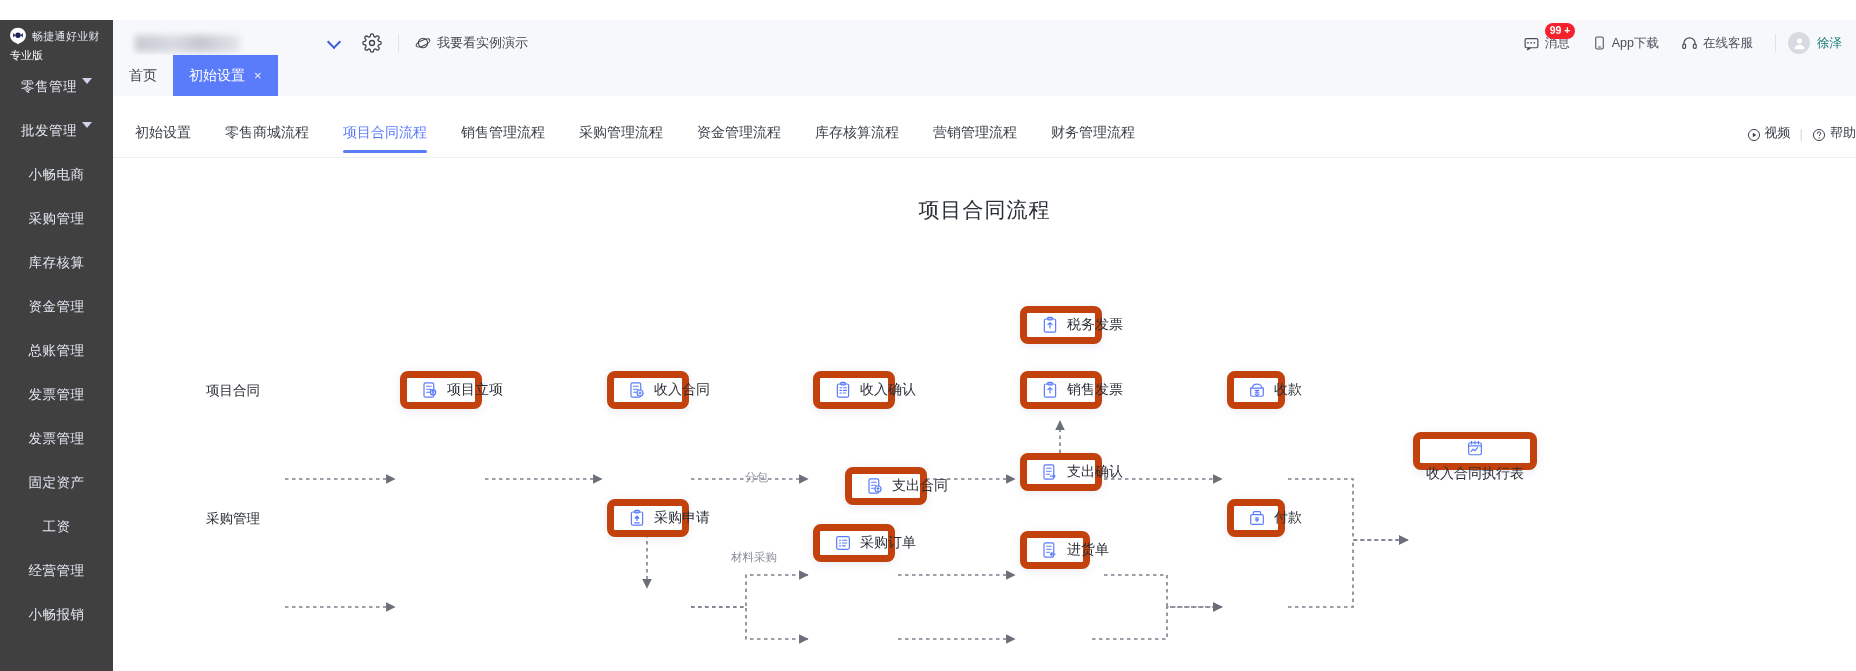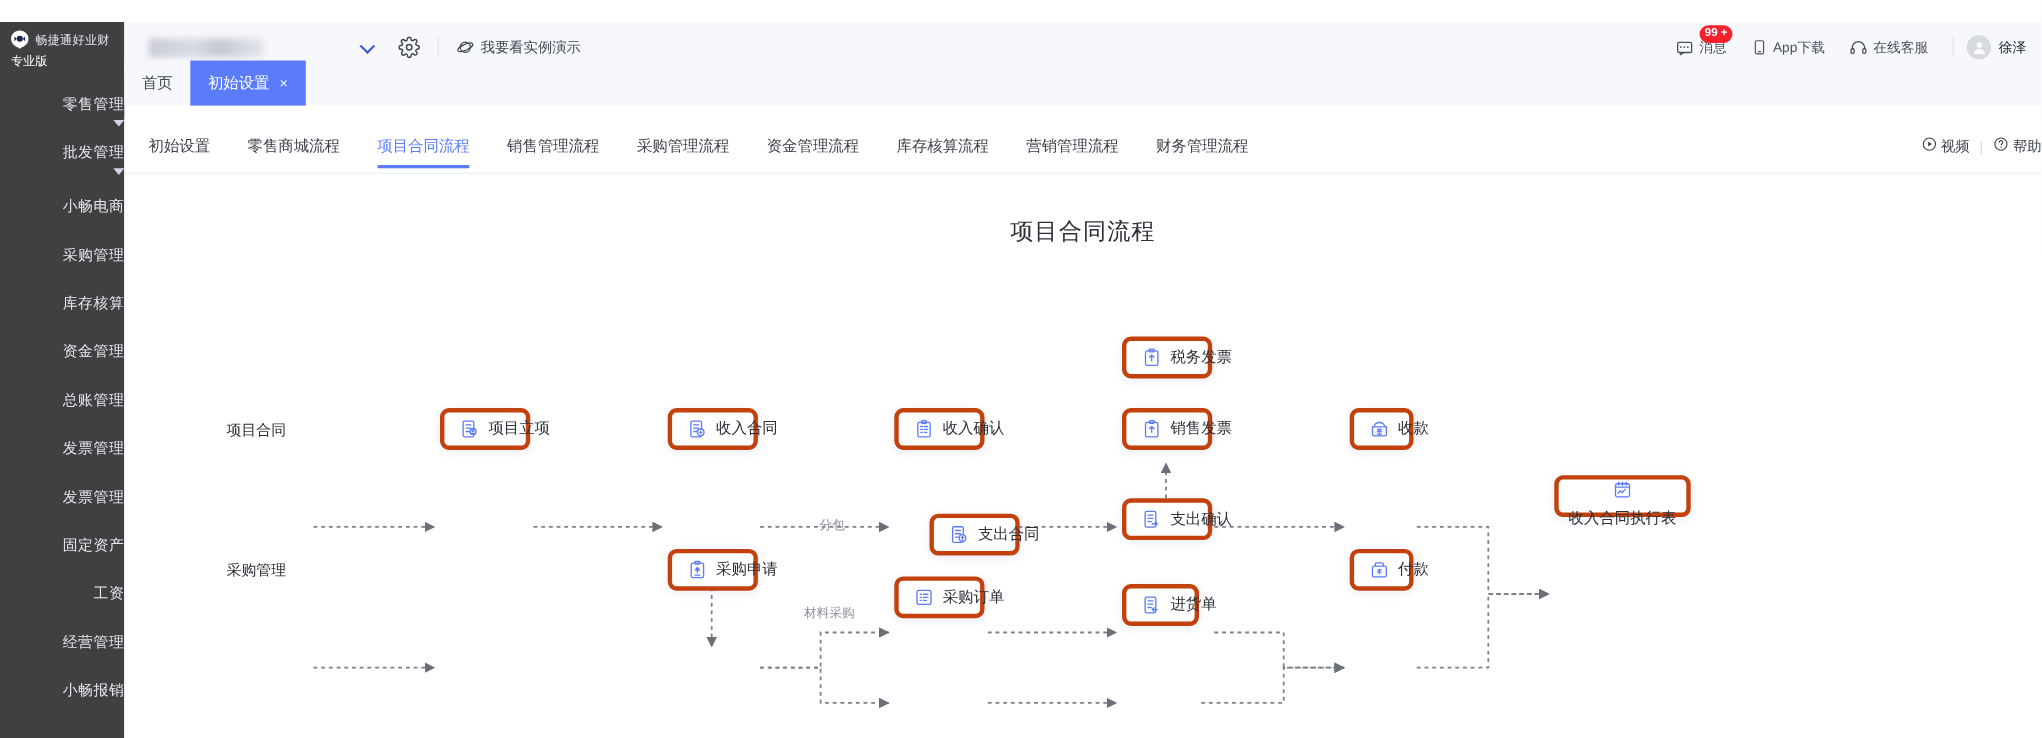--- a/index.html
+++ b/index.html
@@ -22,24 +22,23 @@
   .brand-row { display: flex; align-items: center; gap: 4px; }
   .brand-logo { width: 20px; height: 20px; flex: 0 0 20px; }
   .brand-name {
     font-size: 11px; color: #dfe3f0; white-space: nowrap; letter-spacing: .3px;
   }
   .brand-sub {
     font-size: 11px; color: #ffffff; margin-top: 2px; padding-left: 2px; font-weight: 400;
   }
   .nav { margin-top: 6px; }
   .nav-item {
-    height: 44px; display: flex; align-items: flex-end; justify-content: center;
+    height: 44px; display: flex; align-items: flex-start; justify-content: center;
     gap: 5px; font-size: 13.5px; color: #e4e7f2; cursor: pointer;
     letter-spacing: .5px;
-    flex-direction: column;
   }
   .caret {
     width: 0; height: 0; border-left: 5px solid transparent;
     border-right: 5px solid transparent; border-top: 6px solid #cfd4e6;
   }
 
   
   .topbar {
     position: absolute; left: 113px; top: 20px; right: 0; height: 47px;
     background: #f7f8fc; display: flex; align-items: center;
@@ -75,21 +74,21 @@
   }
   .badge {
     position: absolute; left: 22px; top: -12px; background: #f5222d; color: #fff;
     font-size: 10.5px; line-height: 15px; height: 16px; padding: 0 5px;
     border-radius: 9px; font-weight: 700; white-space: nowrap;
   }
   .avatar {
     width: 22px; height: 22px; border-radius: 50%; background: #d8dae2;
     display: flex; align-items: center; justify-content: center; margin-right: 7px;
   }
-  .user-name { font-size: 12.5px; color: #0f172a; }
+  .user-name { font-size: 12.5px; color: #0f766e; }
 
   
   .pagetabs {
     position: absolute; left: 113px; top: 55px; right: 0; height: 41px;
     background: #f7f8fc; display: flex; align-items: flex-end;
   }
   .ptab {
     height: 41px; display: flex; align-items: center; padding: 0 16px;
     font-size: 14px; color: #41464f; cursor: pointer;
   }
@@ -111,34 +110,34 @@
   }
   .snitem.active { color: #5b7cfa; }
   .snitem.active::after {
     content: ""; position: absolute; left: 0; right: 0; bottom: 5px; height: 3px;
     background: #5b7cfa; border-radius: 2px;
   }
   .subnav-right {
     position: absolute; right: 0px; top: 0; height: 50px;
     display: flex; align-items: center; gap: 6px; font-size: 13px; color: #3c4149;
   }
-  .sr-item { display: flex; align-items: flex-start; gap: 4px; cursor: pointer; }
+  .sr-item { display: flex; align-items: flex-end; gap: 4px; cursor: pointer; }
   .sr-sep { color: #d6d9e0; margin: 0 3px; }
 
   .flow-title {
     text-align: center; font-size: 21px; color: #2b2f36; margin-top: 38px;
     letter-spacing: 1px;
   }
 
   .canvas { position: relative; width: 100%; height: 420px; }
 
   
   .node {
     position: absolute; height: 38px; background: #ffffff;
-    border: 4px solid #c2410c; border-radius: 8px;
+    border: 7px solid #c2410c; border-radius: 8px;
     box-shadow: 0 2px 9px rgba(90,100,170,.13);
     display: flex; align-items: center; gap: 8px; padding: 0 14px;
     font-size: 14px; color: #2b2f36; white-space: nowrap; cursor: pointer;
   }
   .node .ic { width: 18px; height: 18px; flex: 0 0 18px; display: block; }
   .rowlabel {
     position: absolute; font-size: 13.5px; color: #2b2f36; white-space: nowrap;
   }
   .edgelabel {
     position: absolute; font-size: 11.5px; color: #8a8f9c; white-space: nowrap;

